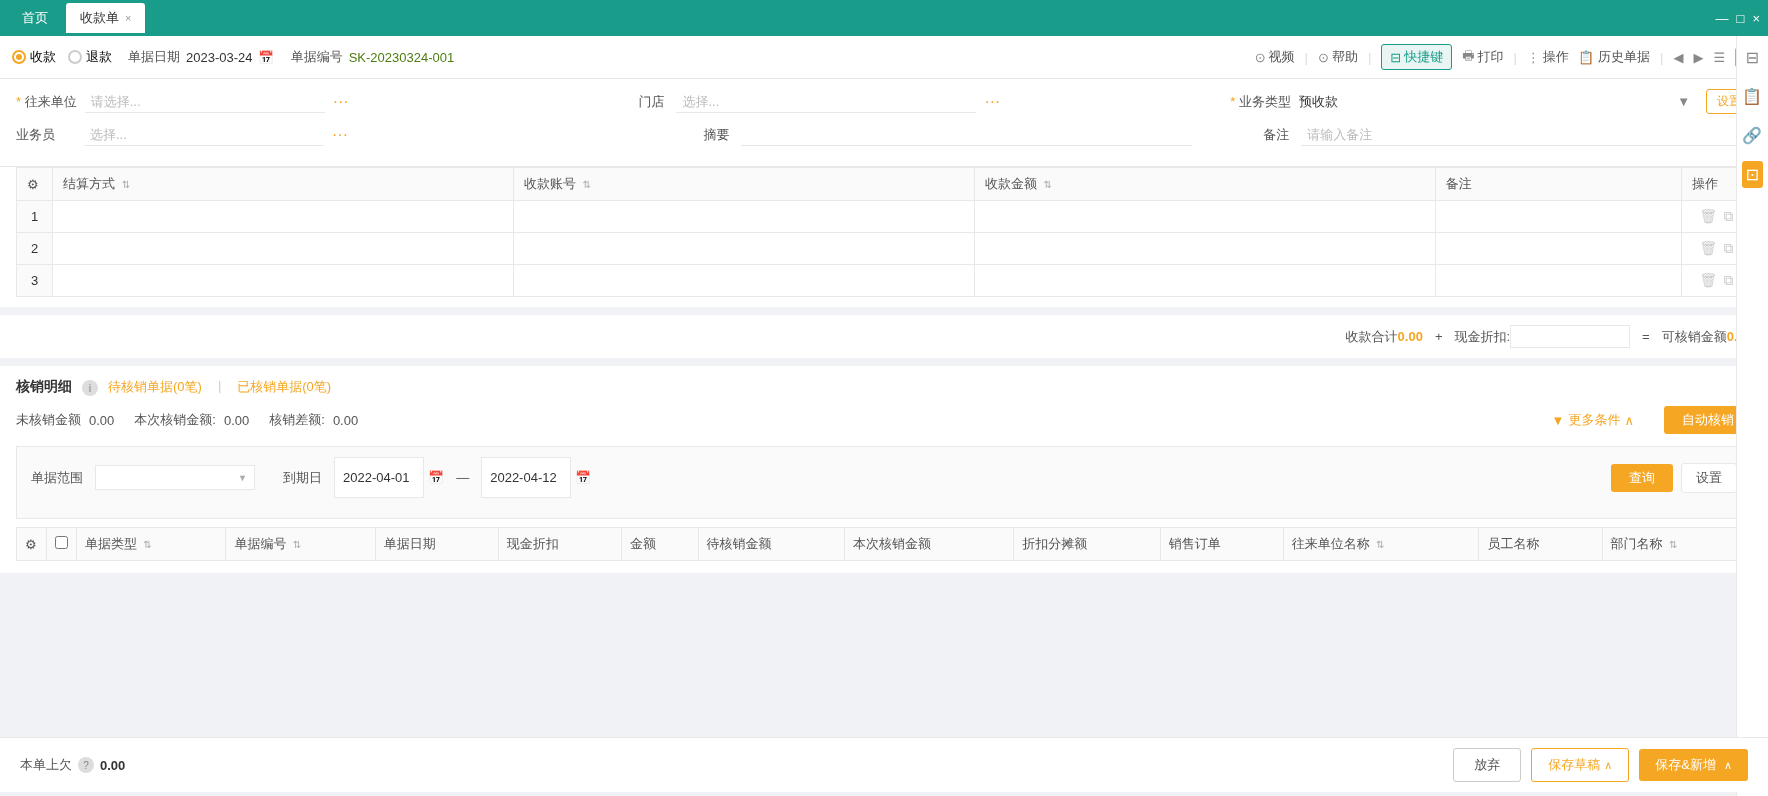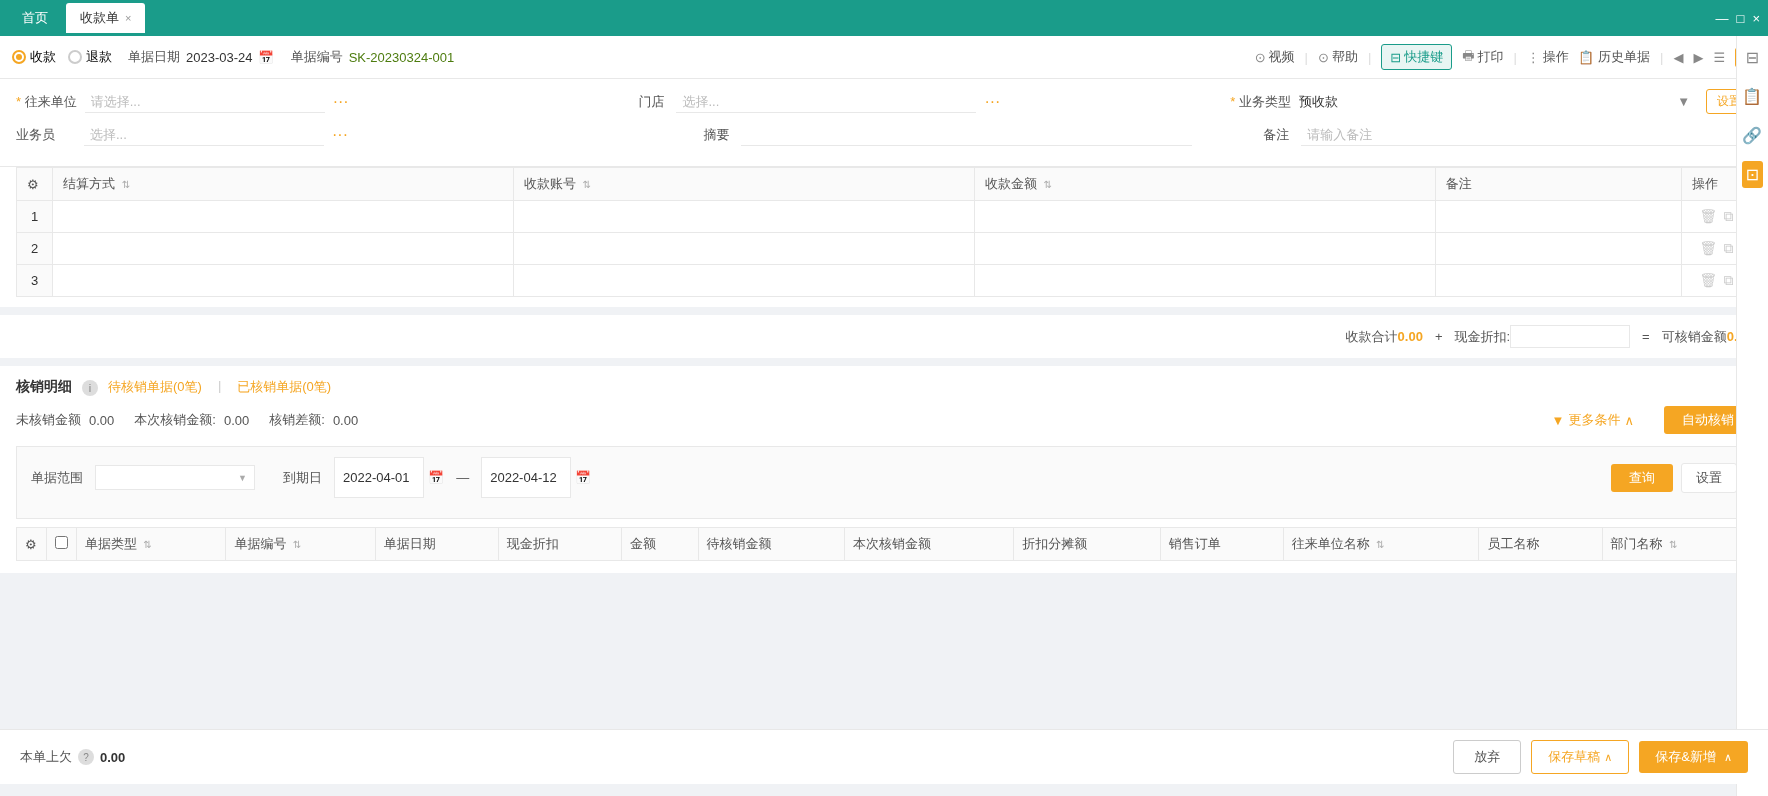--- a/index.html
+++ b/index.html
@@ -129,21 +129,21 @@
     }
     .hx-data-table { width: 100%; border-collapse: collapse; }
     .hx-data-table th {
       background: #fafafa; border: 1px solid #e8e8e8; padding: 7px 8px;
       text-align: left; color: #555; font-weight: normal; white-space: nowrap; font-size: 12px;
     }
     .checkbox-col { width: 30px; text-align: center; }
 
     
     .bottom-bar {
-      position: fixed; bottom: 12px; left: 0; right: 0; background: #fff;
+      position: fixed; bottom: 4px; left: 0; right: 0; background: #fff;
       border-top: 1px solid #e8e8e8; padding: 10px 20px;
       display: flex; align-items: center; justify-content: space-between;
     }
     .bottom-left { display: flex; align-items: center; gap: 6px; color: #555; }
     .bottom-value { font-weight: bold; color: #333; }
     .bottom-actions { display: flex; align-items: center; gap: 10px; }
     .btn-abandon {
       border: 1px solid #ccc; background: #fff; padding: 7px 20px; border-radius: 3px;
       cursor: pointer; color: #555; font-size: 13px;
     }

